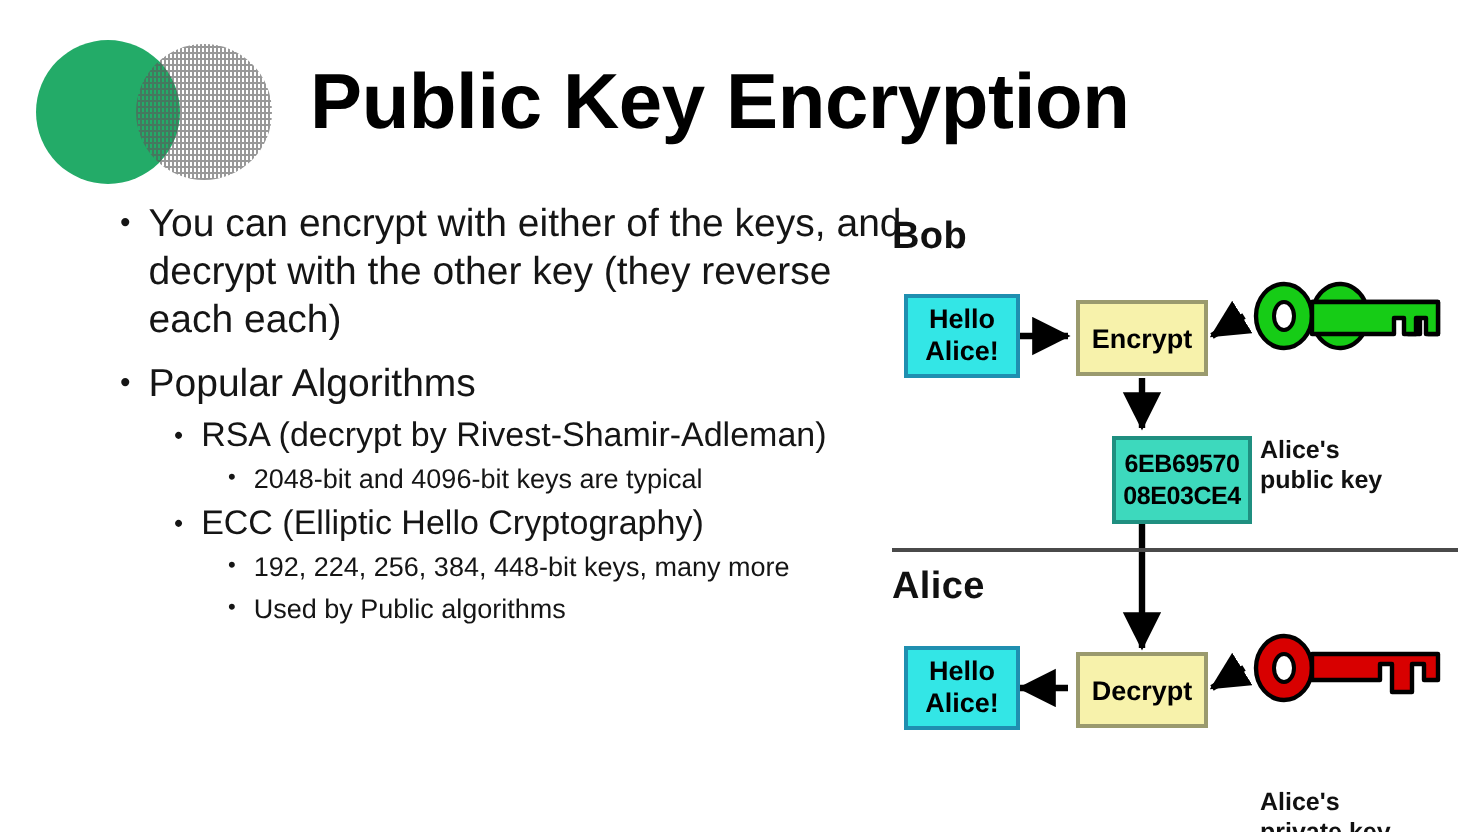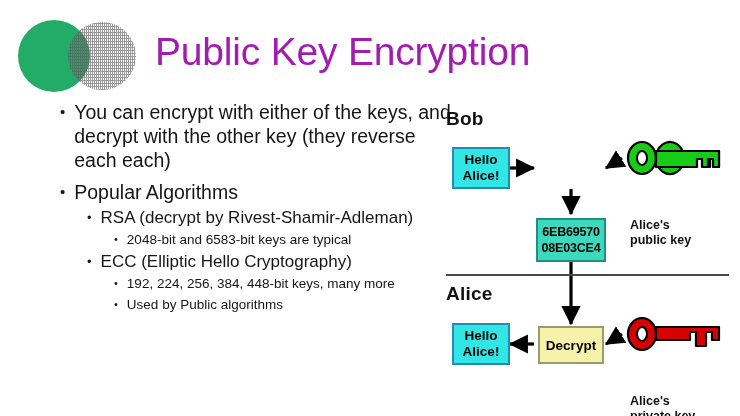--- a/index.html
+++ b/index.html
@@ -29,22 +29,22 @@
     width: 68px; height: 68px; border-radius: 50%;
     background-image:
       repeating-linear-gradient(0deg, #5a5a5a 0px, #5a5a5a 1px, transparent 1px, transparent 3px),
       repeating-linear-gradient(90deg, #5a5a5a 0px, #5a5a5a 1px, transparent 1px, transparent 2px);
     opacity: .62;
   }
 
   
   #title {
     position: absolute; left: 155px; top: 30px;
-    font-size: 39px; font-weight: 400; letter-spacing: -.2px;
-    color: #a21caf; white-space: nowrap;
+    font-size: 39px; font-weight: 700; letter-spacing: -.2px;
+    color: #000000; white-space: nowrap;
   }
 
   
   #bullets { position: absolute; left: 60px; top: 100px; width: 400px; }
   .b1, .b2, .b3 { display: flex; align-items: flex-start; }
   .b1 { font-size: 19.5px; line-height: 24px; margin-bottom: 2px; }
   .b2 { font-size: 17px;  line-height: 23px; margin-left: 27px; }
   .b3 { font-size: 13.5px; line-height: 21px; margin-left: 54px; }
   .dot  { flex: 0 0 auto; margin-right: 9px; line-height: inherit; }
   .b1 .dot { font-size: 15px; }
@@ -75,20 +75,21 @@
   }
   .box-op {
     width: 66px; height: 38px; background: #f7f2ab;
     border: 2px solid #9a9a6e; font-size: 13.5px;
   }
   .box-cipher {
     width: 70px; height: 44px; background: #3dd9bd;
     border: 2px solid #1f8f80; font-size: 12.5px;
     font-family: "Liberation Sans", sans-serif; line-height: 16px;
     letter-spacing: -.2px;
+    margin-left: 20px;
   }
   .key-label {
     position: absolute; font-size: 12.5px; font-weight: bold;
     line-height: 15px; color: #111; margin-top: 40px;
   }
   svg.wires { position: absolute; left: 0; top: 0; width: 300px; height: 312px; overflow: visible; }
 </style>
 </head>
 <body>
 
@@ -113,21 +114,21 @@
       <span class="btxt">Popular Algorithms</span>
     </div>
 
     <div class="b2">
       <span class="dot">•</span>
       <span class="btxt">RSA (decrypt by Rivest-Shamir-Adleman)</span>
     </div>
 
     <div class="b3">
       <span class="dot">•</span>
-      <span class="btxt">2048-bit and 6583-bit keys are typical</span>
+      <span class="btxt">2048-bit and 4096-bit keys are typical</span>
     </div>
 
     <div class="b2">
       <span class="dot">•</span>
       <span class="btxt">ECC (Elliptic Hello Cryptography)</span>
     </div>
 
     <div class="b3">
       <span class="dot">•</span>
       <span class="btxt">192, 224, 256, 384, 448-bit keys, many more</span>
@@ -161,20 +162,21 @@
       <line x1="94" y1="244" x2="70" y2="244" stroke="#000" stroke-width="3.2" marker-end="url(#ah)"></line>
     </svg>
 
     <div class="party-label" style="left:6px; top:8px;">Bob</div>
 
     <div class="box box-plain" style="left:12px; top:47px;">
       <span>Hello</span>
       <span>Alice!</span>
     </div>
 
+    <div class="box box-op" style="left:98px; top:50px;">Encrypt</div>
 
     <svg style="position:absolute; left:186px; top:40px; width:96px; height:36px;" viewBox="0 0 96 36">
       <g fill="#16cc16" stroke="#000" stroke-width="2.2" stroke-linejoin="round">
         <path d="M30,18 a14,16 0 1,1 0,0.01 M30,18 L78,18 L78,27 L84,27 L84,18 L88,18 L88,27 L93,27 L93,11 L30,11 Z"></path>
       </g>
       <ellipse cx="16" cy="18" rx="14" ry="16" fill="#16cc16" stroke="#000" stroke-width="2.2"></ellipse>
       <ellipse cx="16" cy="18" rx="5" ry="7" fill="#fff" stroke="#000" stroke-width="2"></ellipse>
       <path d="M30,11 L93,11 L93,27 L87,27 L87,19 L82,19 L82,27 L76,27 L76,19 L71,19 L71,27 L30,27 Z" fill="#16cc16" stroke="#000" stroke-width="2.2" stroke-linejoin="round"></path>
     </svg>
 

